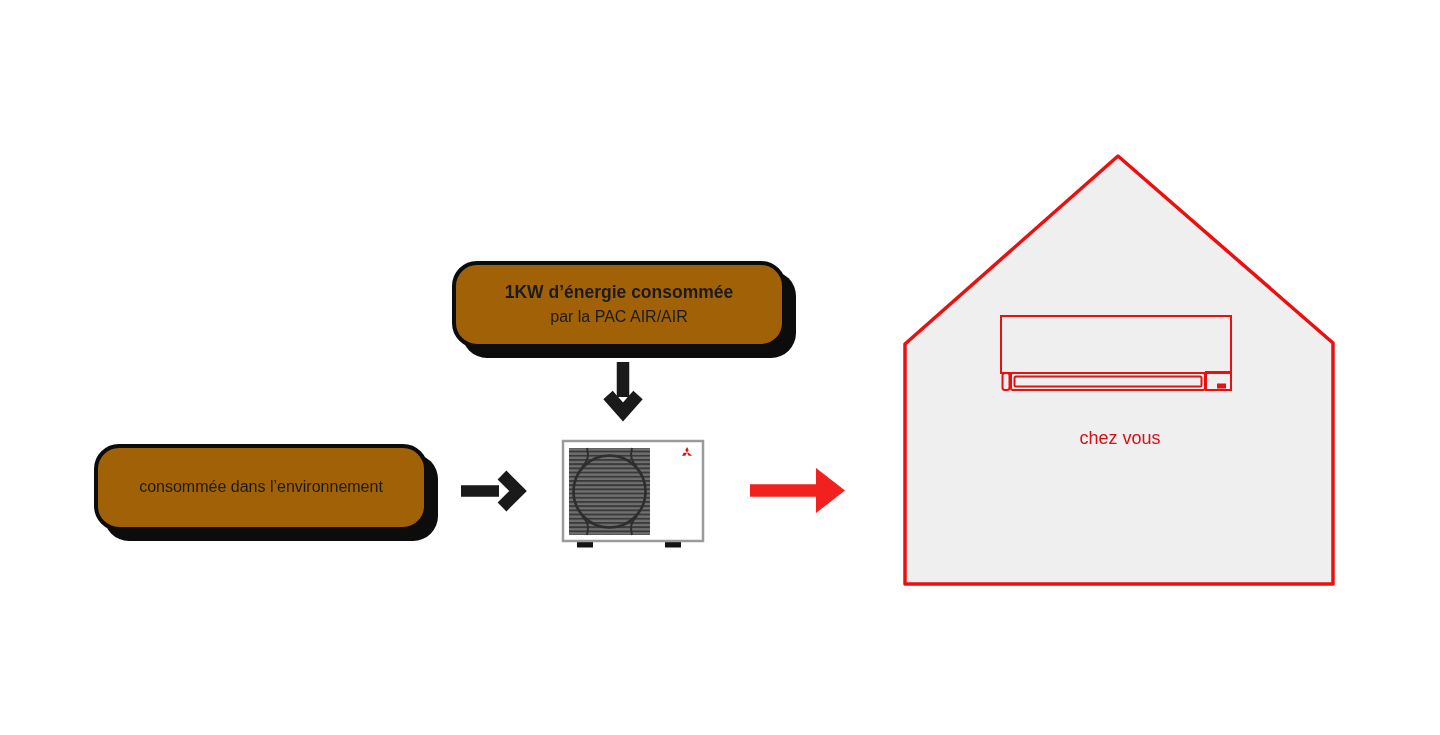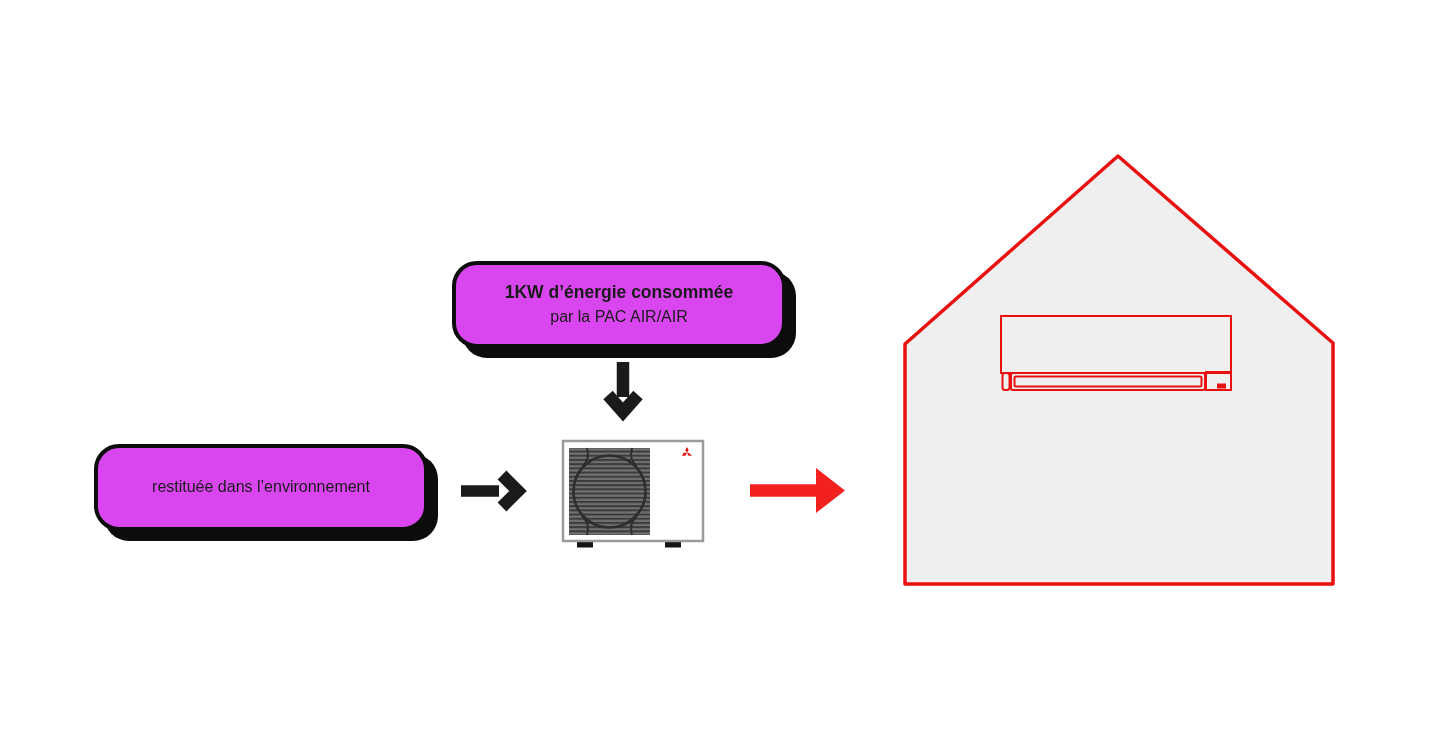--- a/index.html
+++ b/index.html
@@ -3,21 +3,21 @@
 <meta charset="utf-8">
 <style>
   html,body{margin:0;padding:0;}
   body{
     width:1440px;height:735px;position:relative;overflow:hidden;
     background:#ffffff;
     font-family:"Liberation Sans","DejaVu Sans",sans-serif;
   }
   .bubble{
     position:absolute;
-    background:#d946ef;
+    background:#a16207;
     border:4px solid #0c0c0c;
     border-radius:25px;
     box-shadow:10px 10px 0 0 #0c0c0c;
     display:flex;flex-direction:column;justify-content:center;align-items:center;
     text-align:center;
     color:#1b1b1b;
     line-height:24.5px;
     box-sizing:border-box;
   }
   .bubble .l1{font-weight:bold;font-size:17.5px;}
@@ -34,21 +34,21 @@
 </style>
 </head>
 <body>
 
 <div class="bubble" id="bubble-consumed">
   <div class="l1">1KW d’énergie consommée</div>
   <div class="l2">par la PAC AIR/AIR</div>
 </div>
 
 <div class="bubble" id="bubble-free">
-  <div class="l2">restituée dans l’environnement</div>
+  <div class="l2">consommée dans l’environnement</div>
 </div>
 
 <svg class="abs" style="left:600px;top:362px;" width="46" height="64" viewBox="0 0 46 64">
   <rect x="16.75" y="0" width="12.5" height="35" fill="#1a1a1a"></rect>
   <path d="M8 33 L23 50 L38 33" fill="none" stroke="#1a1a1a" stroke-width="12.5"></path>
 </svg>
 
 <svg class="abs" style="left:461px;top:469px;" width="66" height="44" viewBox="0 0 66 44">
   <rect x="0" y="16.25" width="38" height="11.5" fill="#1a1a1a"></rect>
   <path d="M41 6 L57 22 L41 38" fill="none" stroke="#1a1a1a" stroke-width="12.5"></path>
@@ -94,13 +94,14 @@
     <rect x="101" y="166" width="230" height="57"></rect>
     <rect x="102.5" y="223" width="7" height="17" rx="2.5"></rect>
     <rect x="111" y="223" width="194" height="17" rx="2"></rect>
     <rect x="114.5" y="226.5" width="187" height="10" rx="1.5"></rect>
     <rect x="306" y="222" width="25" height="18"></rect>
     <rect x="317" y="233.5" width="9" height="5" fill="#ea1010" stroke="none"></rect>
   </g>
 </svg>
 
 <div id="house-label">
+  <div class="l2">chez vous</div>
 </div>
 
 </body></html>

